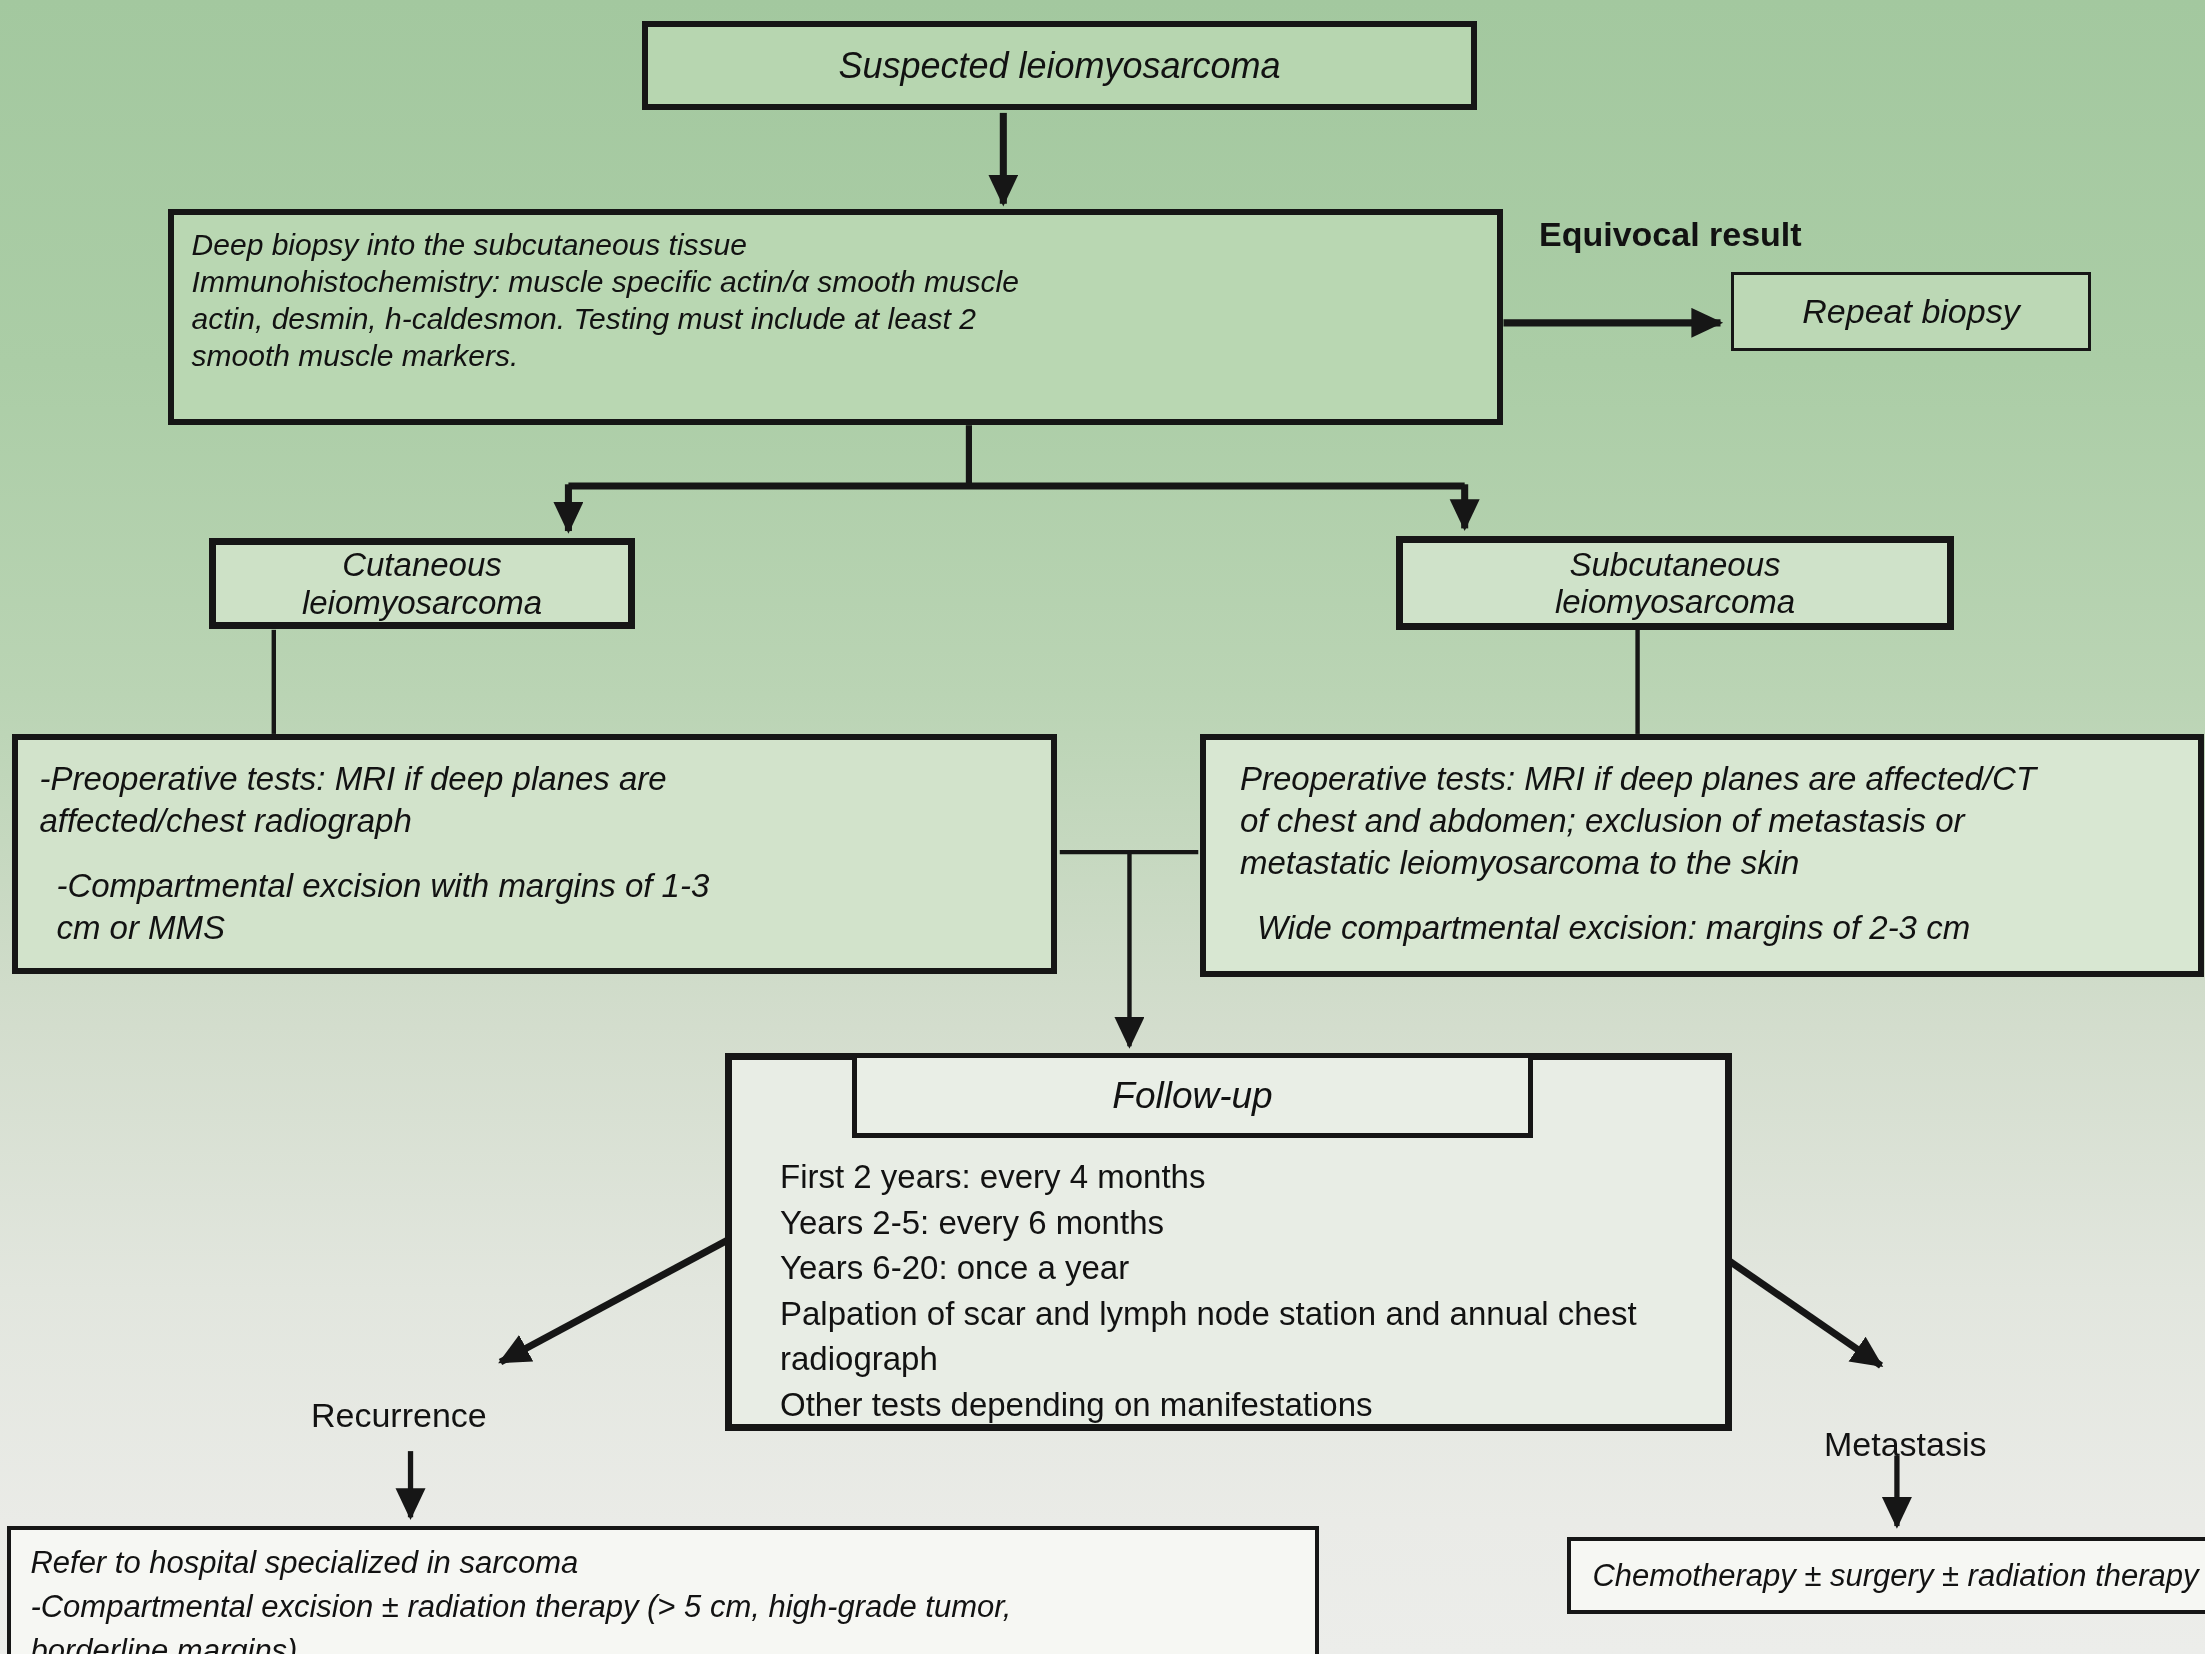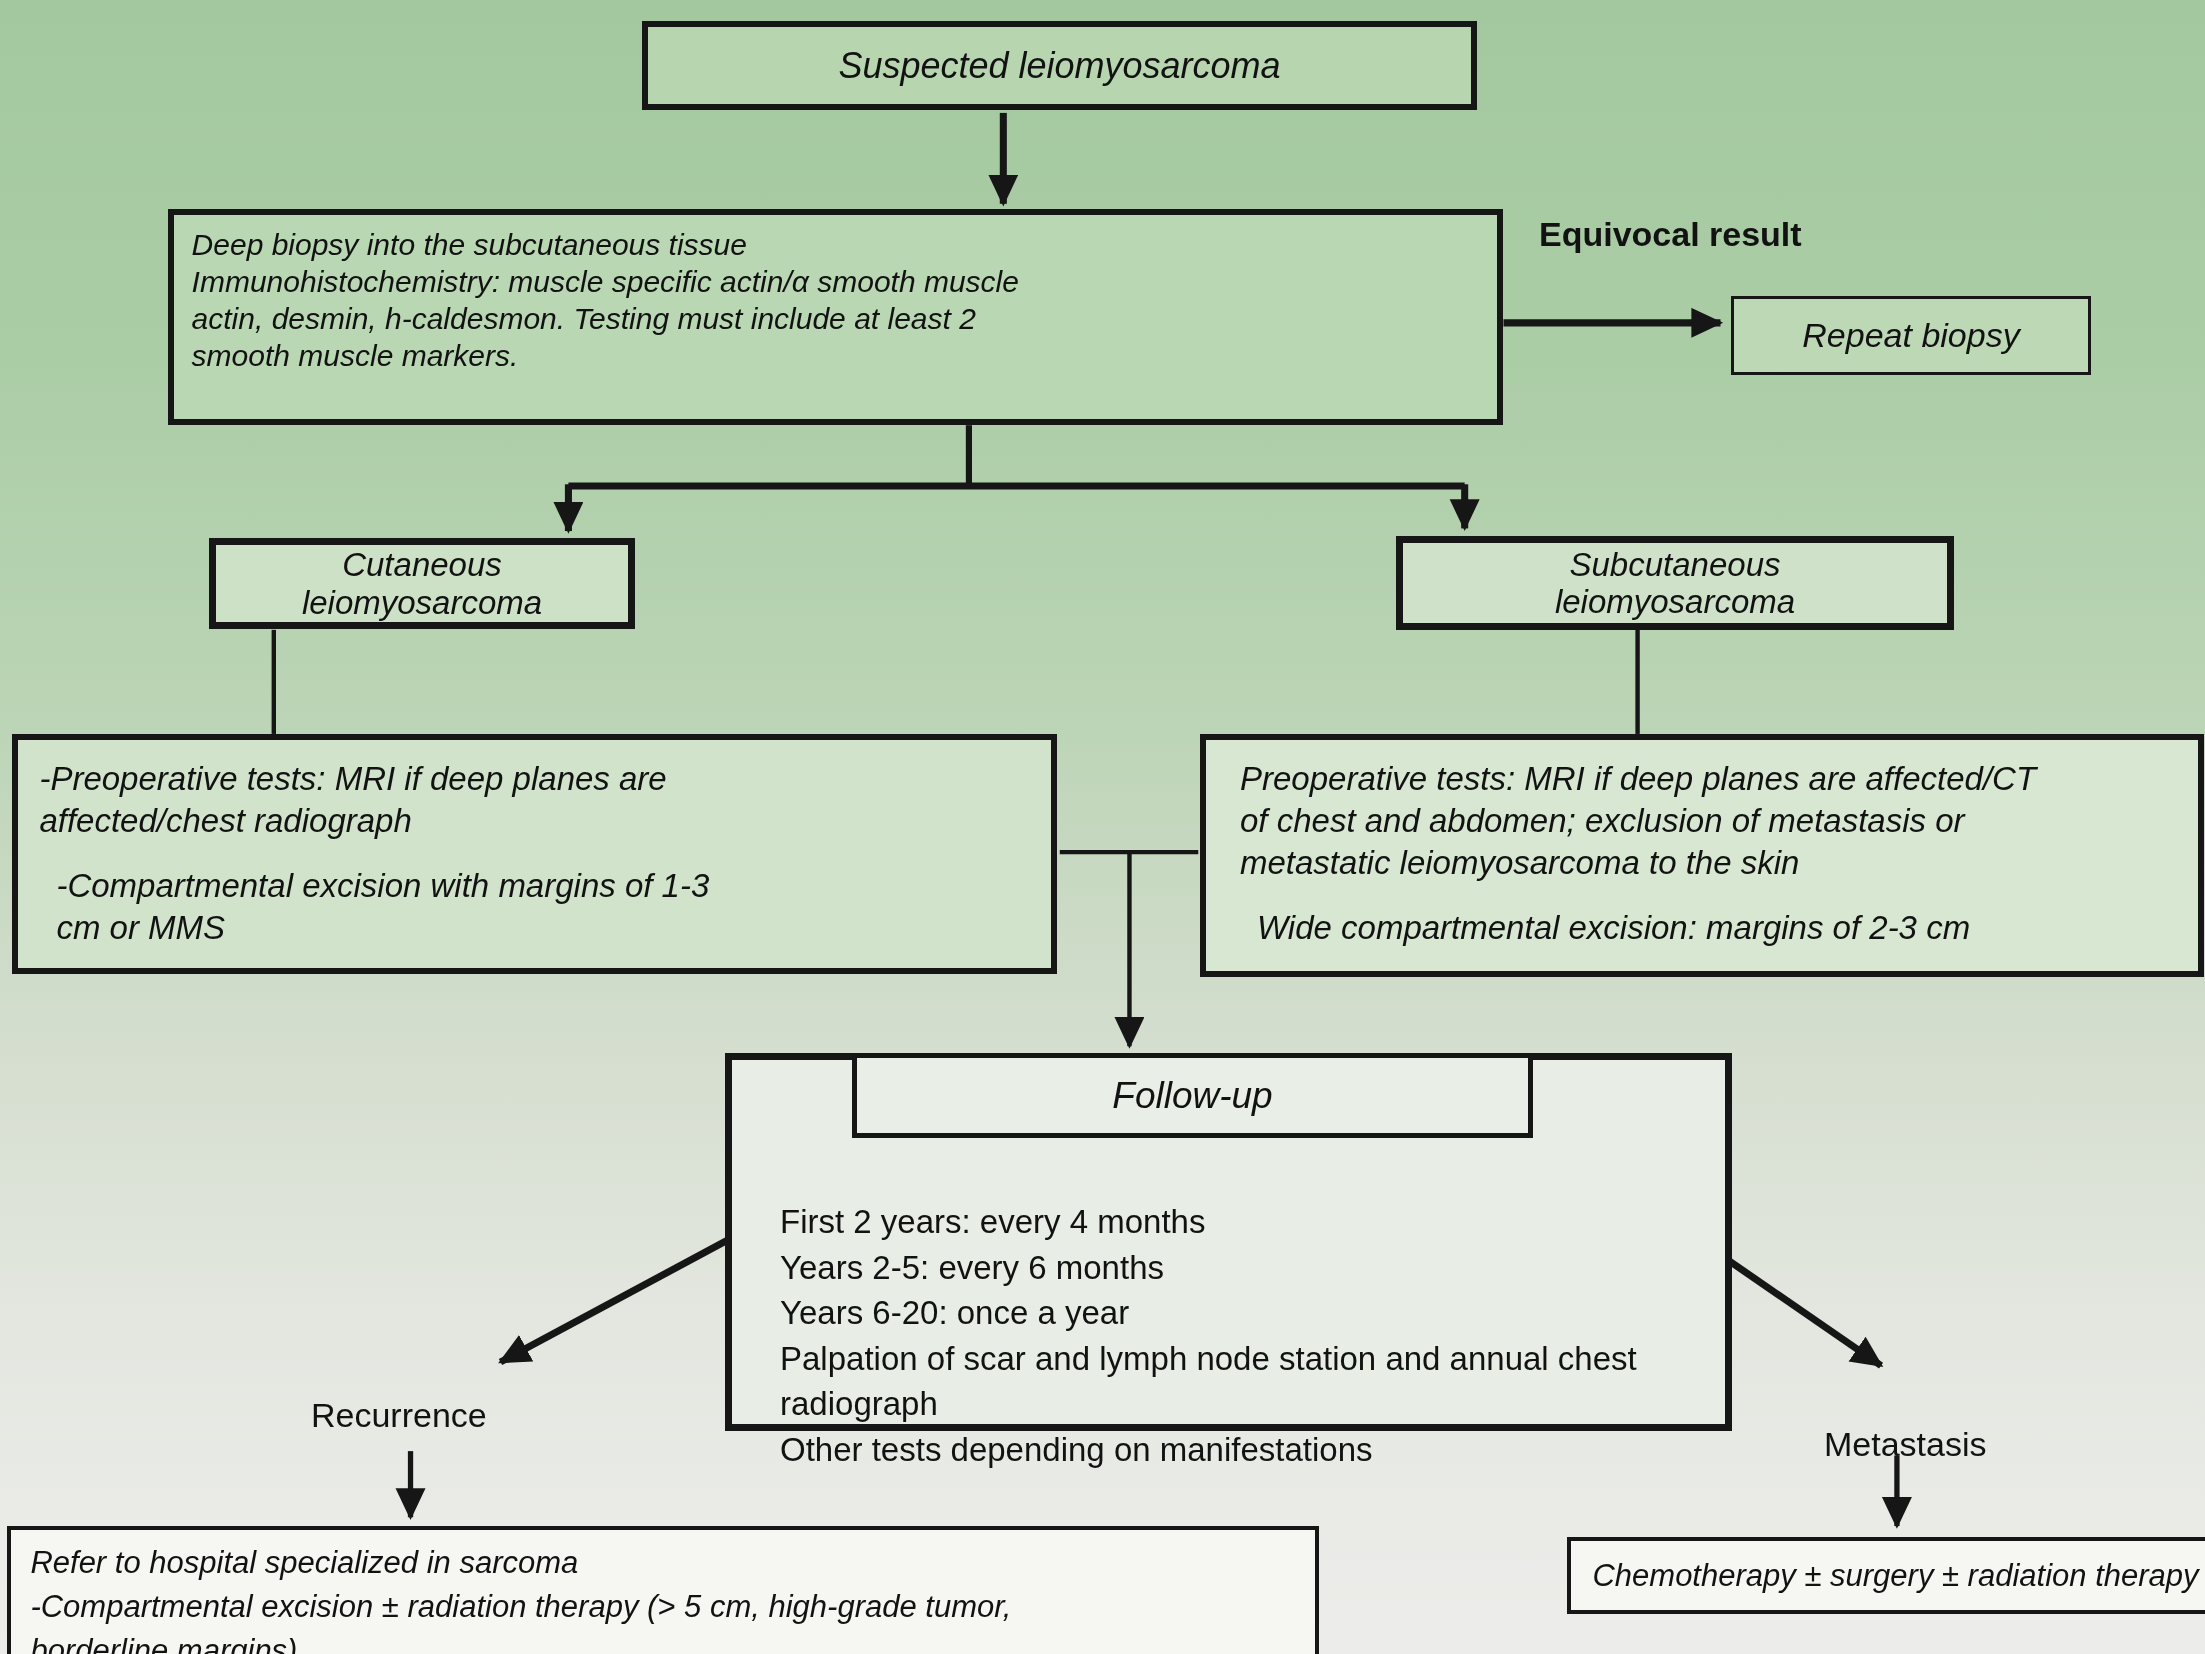--- a/index.html
+++ b/index.html
@@ -10,29 +10,29 @@
     color:#121212;
   }
   .connectors{position:absolute;left:0;top:0;width:2206px;height:1654px;z-index:1;}
   .box{position:absolute;z-index:2;box-sizing:border-box;background:#b7d6b0;border:6.2px solid #161616;font-style:italic;}
   .center{display:flex;align-items:center;justify-content:center;text-align:center;}
   .pre{white-space:pre-line;}
 
   .suspected{left:642px;top:21px;width:835px;height:89px;font-size:36px;}
   .biopsy{left:168px;top:209px;width:1335px;height:216px;font-size:30px;line-height:1.24;padding:10.6px 17.6px;background:#b9d7b2;}
   .equivocal{position:absolute;left:1539px;top:215px;z-index:2;font-size:34px;font-weight:bold;}
-  .repeat{left:1731px;top:296px;width:360px;height:79px;border-width:3.5px;background:#bcd8b5;font-size:34px;}
+  .repeat{left:1731px;top:272px;width:360px;height:79px;border-width:3.5px;background:#bcd8b5;font-size:34px;}
   .cutaneous{left:209px;top:538px;width:426px;height:91px;border-width:7px;background:#cde1c6;font-size:33px;line-height:1.13;}
   .subcutaneous{left:1396px;top:536px;width:558px;height:94px;border-width:7px;background:#cfe2c9;font-size:33px;line-height:1.13;}
   .planL{left:12.4px;top:734px;width:1045px;height:240px;background:#d2e3cb;font-size:33px;line-height:1.28;padding:17.6px 21px;}
   .planR{left:1200px;top:734px;width:1004px;height:243px;background:#d8e7d2;font-size:33px;line-height:1.28;padding:17.6px 8.8px 17.6px 34px;}
   .plan-gap{margin-top:23px;margin-left:17px;}
   .fu-outer{left:725px;top:1053px;width:1007px;height:378px;background:#e8ede5;border-width:7px;}
   .fu-title{left:852px;top:1053px;width:681px;height:85px;background:#e9eee6;border-width:5.3px;font-size:37px;z-index:3;}
-  .fu-body{position:absolute;left:780px;top:1154px;width:909px;z-index:3;font-size:33px;line-height:1.38;margin-top:45px;}
+  .fu-body{position:absolute;left:780px;top:1154px;width:909px;z-index:3;font-size:33px;line-height:1.38;}
   .lbl{position:absolute;z-index:2;font-size:34px;text-align:left;}
   .recurrence{left:311px;top:1396px;width:212px;}
   .metastasis{left:1824px;top:1401px;width:203px;margin-top:24px;}
   .refer{left:7px;top:1526px;width:1312px;height:168px;background:#f6f7f3;border-width:4.4px;font-size:31px;line-height:1.42;padding:10.6px 19.4px;}
   .chemo{left:1567px;top:1537px;width:657px;height:77px;background:#f6f7f3;border-width:4.4px;font-size:31px;}
 </style>
 </head>
 <body>
 
 <div class="stage">

